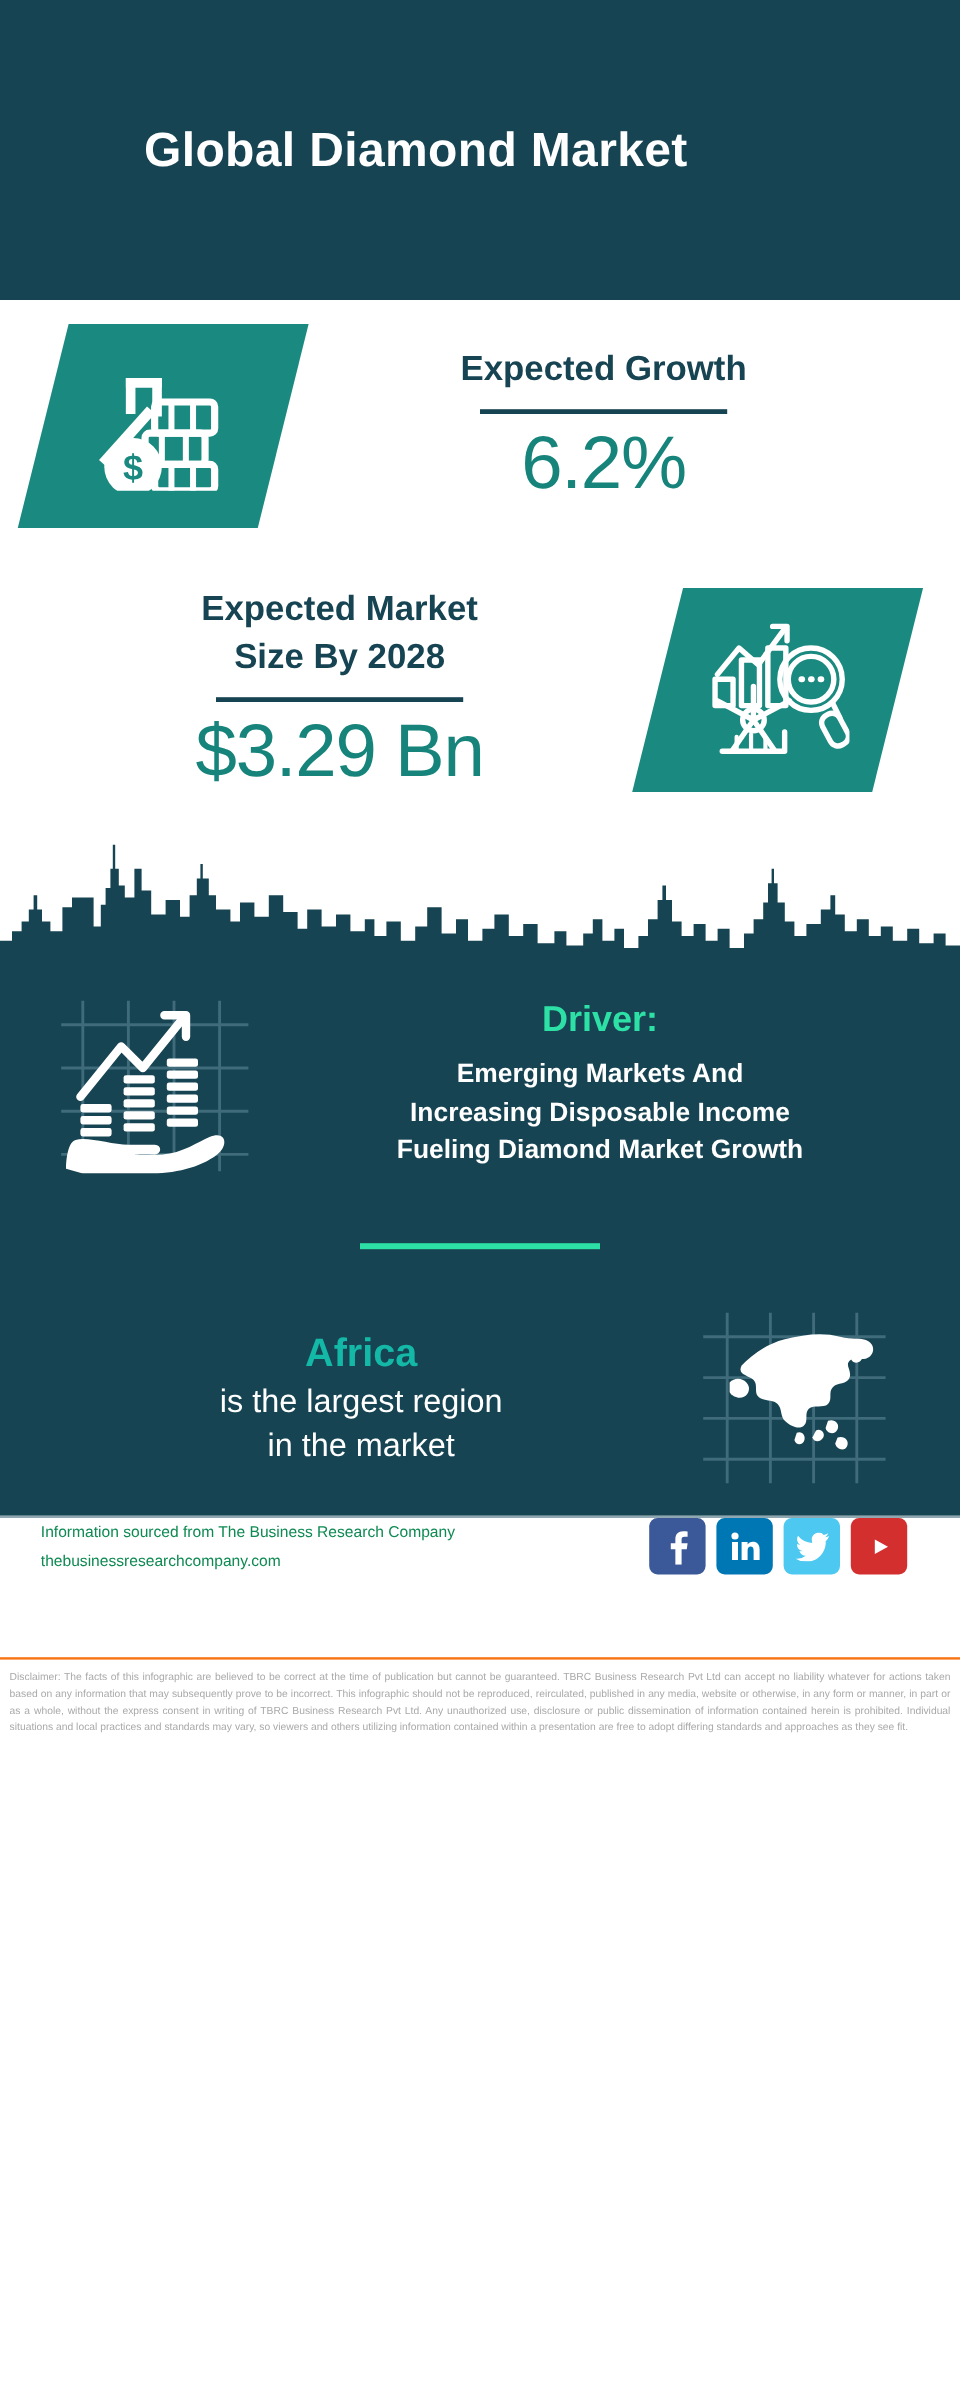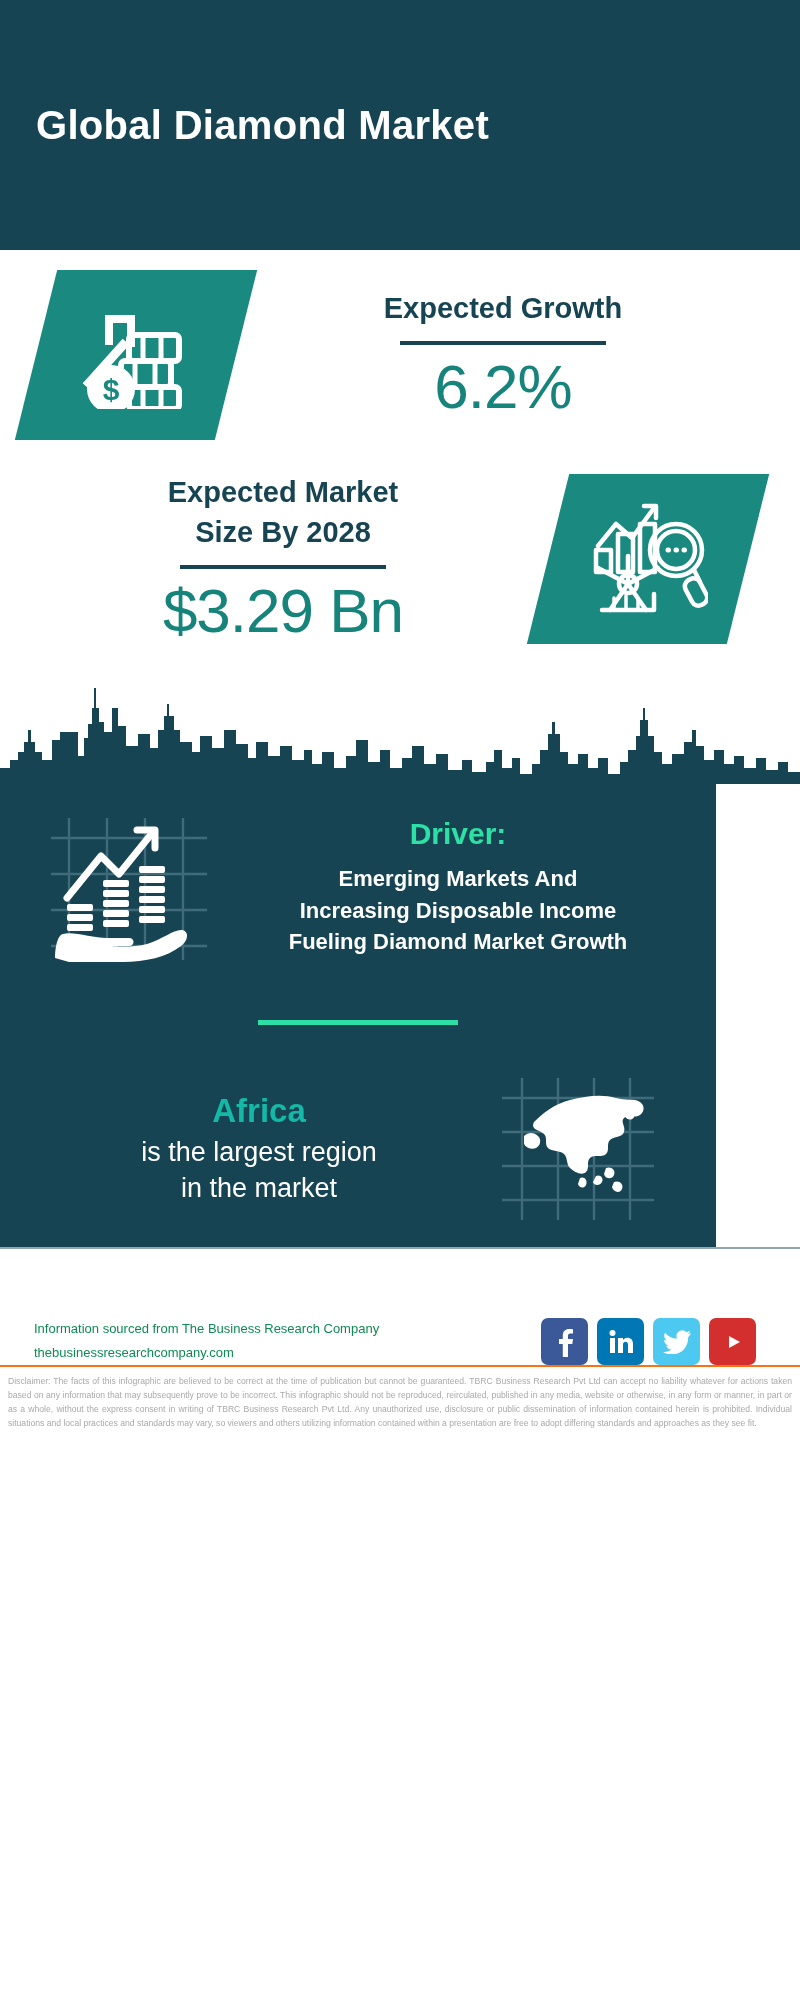--- a/index.html
+++ b/index.html
@@ -10,21 +10,21 @@
     font-family:"Liberation Sans", sans-serif;
     overflow:hidden;
     position:relative;
   }
 
   
   .header {
     width:800px; height:250px;
     background:var(--dark,#174453);
     display:flex; align-items:center;
-    padding-left:36px;
+    padding-left:120px;
   }
   .header-title {
     color:#ffffff;
     font-size:40px;
     font-weight:bold;
     letter-spacing:.3px;
   }
 
   
   .white-zone { width:800px; position:relative; background:#fff; }
@@ -63,36 +63,36 @@
     font-size:62px;
     font-weight:300;
     line-height:1.15;
     letter-spacing:-1px;
   }
 
   .blk1 { margin-top:20px; }
   .blk1 .para { margin-left:36px; }
   .blk1 .stat-text { margin-right:30px; }
 
-  .blk2 { margin-top:32px; }
+  .blk2 { margin-top:48px; }
   .blk2 .stat-text { margin-left:18px; }
   .blk2 .para { margin-right:52px; }
 
   
   .skyline-wrap {
     width:800px; height:120px;
     position:relative;
     margin-top:18px;
     background:#ffffff;
   }
   .skyline-wrap svg { display:block; width:800px; height:120px; }
 
   
   .dark-zone {
-    width:716px;
+    width:800px;
     background:#174453;
     padding-bottom:18px;
     position:relative;
   }
 
   .driver-row {
     display:flex; align-items:center;
     padding:18px 0 0 0;
   }
   .driver-icon {
@@ -134,21 +134,21 @@
     width:180px; height:160px;
     flex:none; margin-right:48px;
     display:flex; align-items:center; justify-content:center;
   }
 
   
   .footer {
     width:800px; height:118px;
     background:#ffffff;
     border-top:2px solid #8FA7B0;
-    display:flex; align-items:flex-end;
+    display:flex; align-items:flex-start;
     padding:0 44px 0 34px;
   }
   .footer-txt { flex:1; }
   .footer-line {
     color:#0E8A52;
     font-size:13px;
     line-height:1.85;
   }
   .social { display:flex; gap:9px; }
   .sicon {

